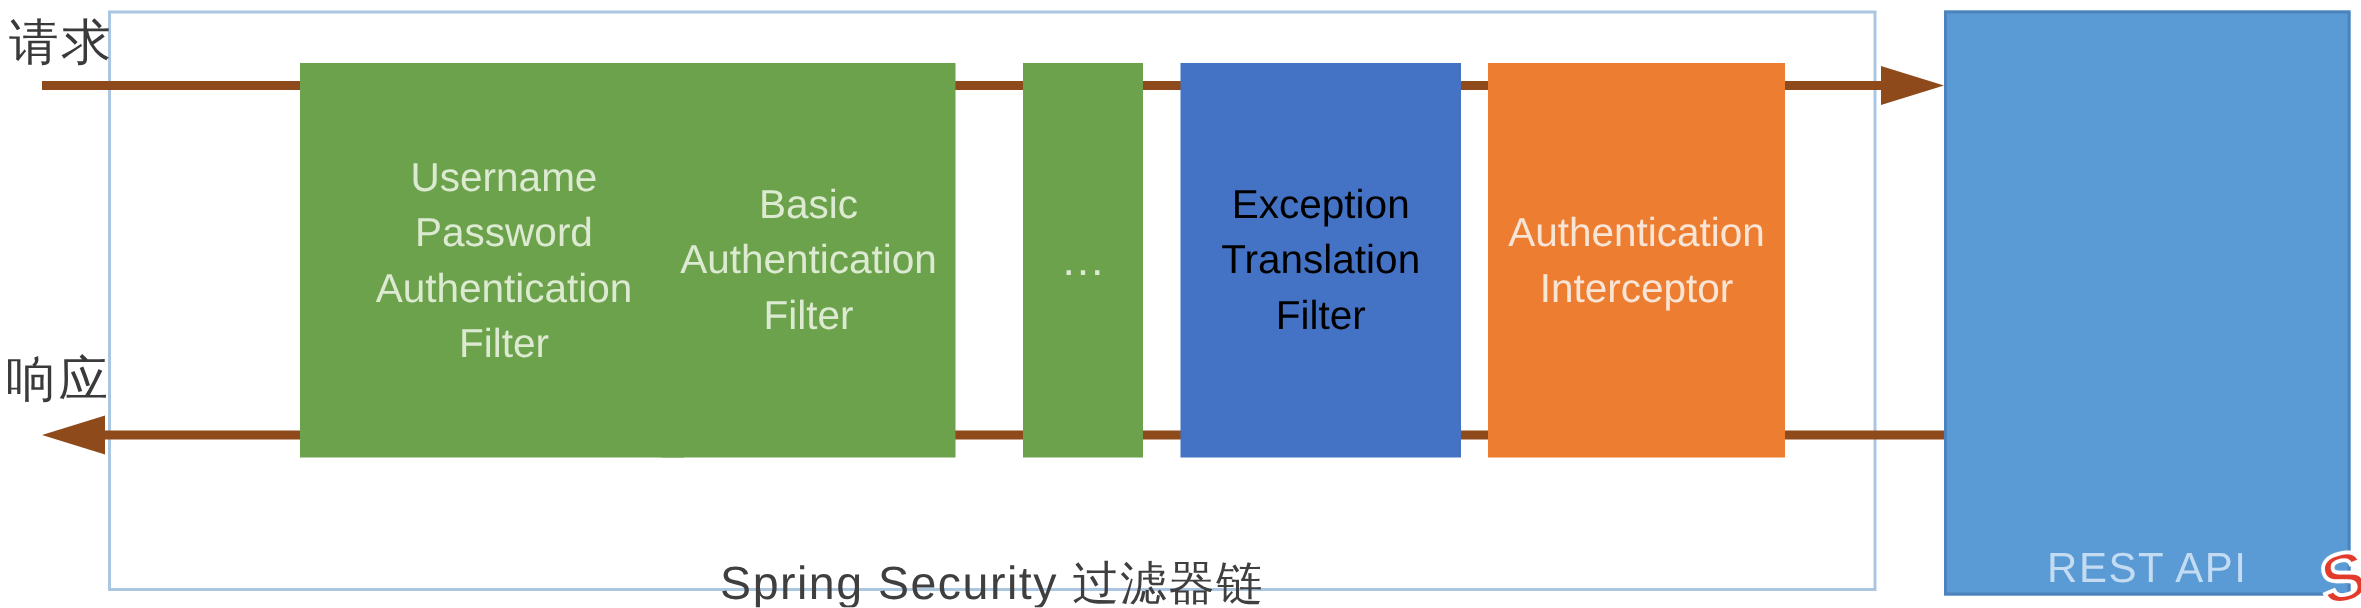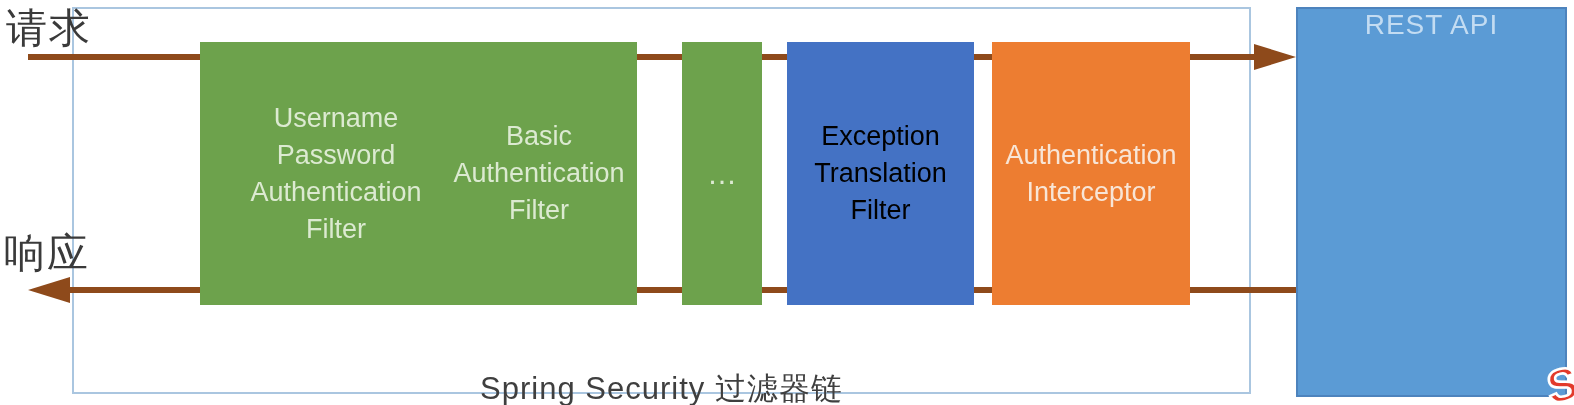--- a/index.html
+++ b/index.html
@@ -26,21 +26,21 @@
     border-top:13px solid transparent;border-bottom:13px solid transparent;
     border-left:42px solid #8e4a1b;
   }
   .arrowhead.left{
     left:28px;top:277px;
     border-top:13px solid transparent;border-bottom:13px solid transparent;
     border-right:42px solid #8e4a1b;
   }
   
   .side-label{
-    position:absolute;color:#3a3a3a;font-size:41px;line-height:34px;
+    position:absolute;color:#3a3a3a;font-size:33px;line-height:34px;
     letter-spacing:2px;z-index:3;
   }
   .side-label.request{left:6px;top:11px;}
   .side-label.response{left:4px;top:236px;}
   
   .fbox{
     position:absolute;top:42px;height:263px;z-index:3;
     display:flex;align-items:center;justify-content:center;text-align:center;
     font-size:27px;line-height:37px;box-sizing:border-box;padding:0 4px;
   }
@@ -54,21 +54,21 @@
   .fbox.f5{left:992px;width:198px;}
   
   .chain-title{
     position:absolute;left:72px;top:368px;width:1179px;z-index:3;
     text-align:center;font-size:31px;color:#3f3f3f;letter-spacing:1px;
   }
   
   .rest-api{
     position:absolute;left:1296px;top:7px;width:271px;height:390px;z-index:3;
     background:#5b9bd5;border:2px solid #4d83bd;box-sizing:border-box;
-    display:flex;align-items:flex-start;justify-content:center;
+    display:flex;align-items:flex-end;justify-content:center;
     color:#c3dcf2;font-size:28px;letter-spacing:1px;
   }
   
   .watermark{
     position:absolute;left:1547px;top:358px;z-index:5;
     font-size:46px;font-weight:900;color:#e23a2b;
     transform:rotate(-14deg) skewX(-4deg);
     -webkit-text-stroke:2.5px #ffffff;
     text-shadow:0 0 2px #ffffff;
   }

